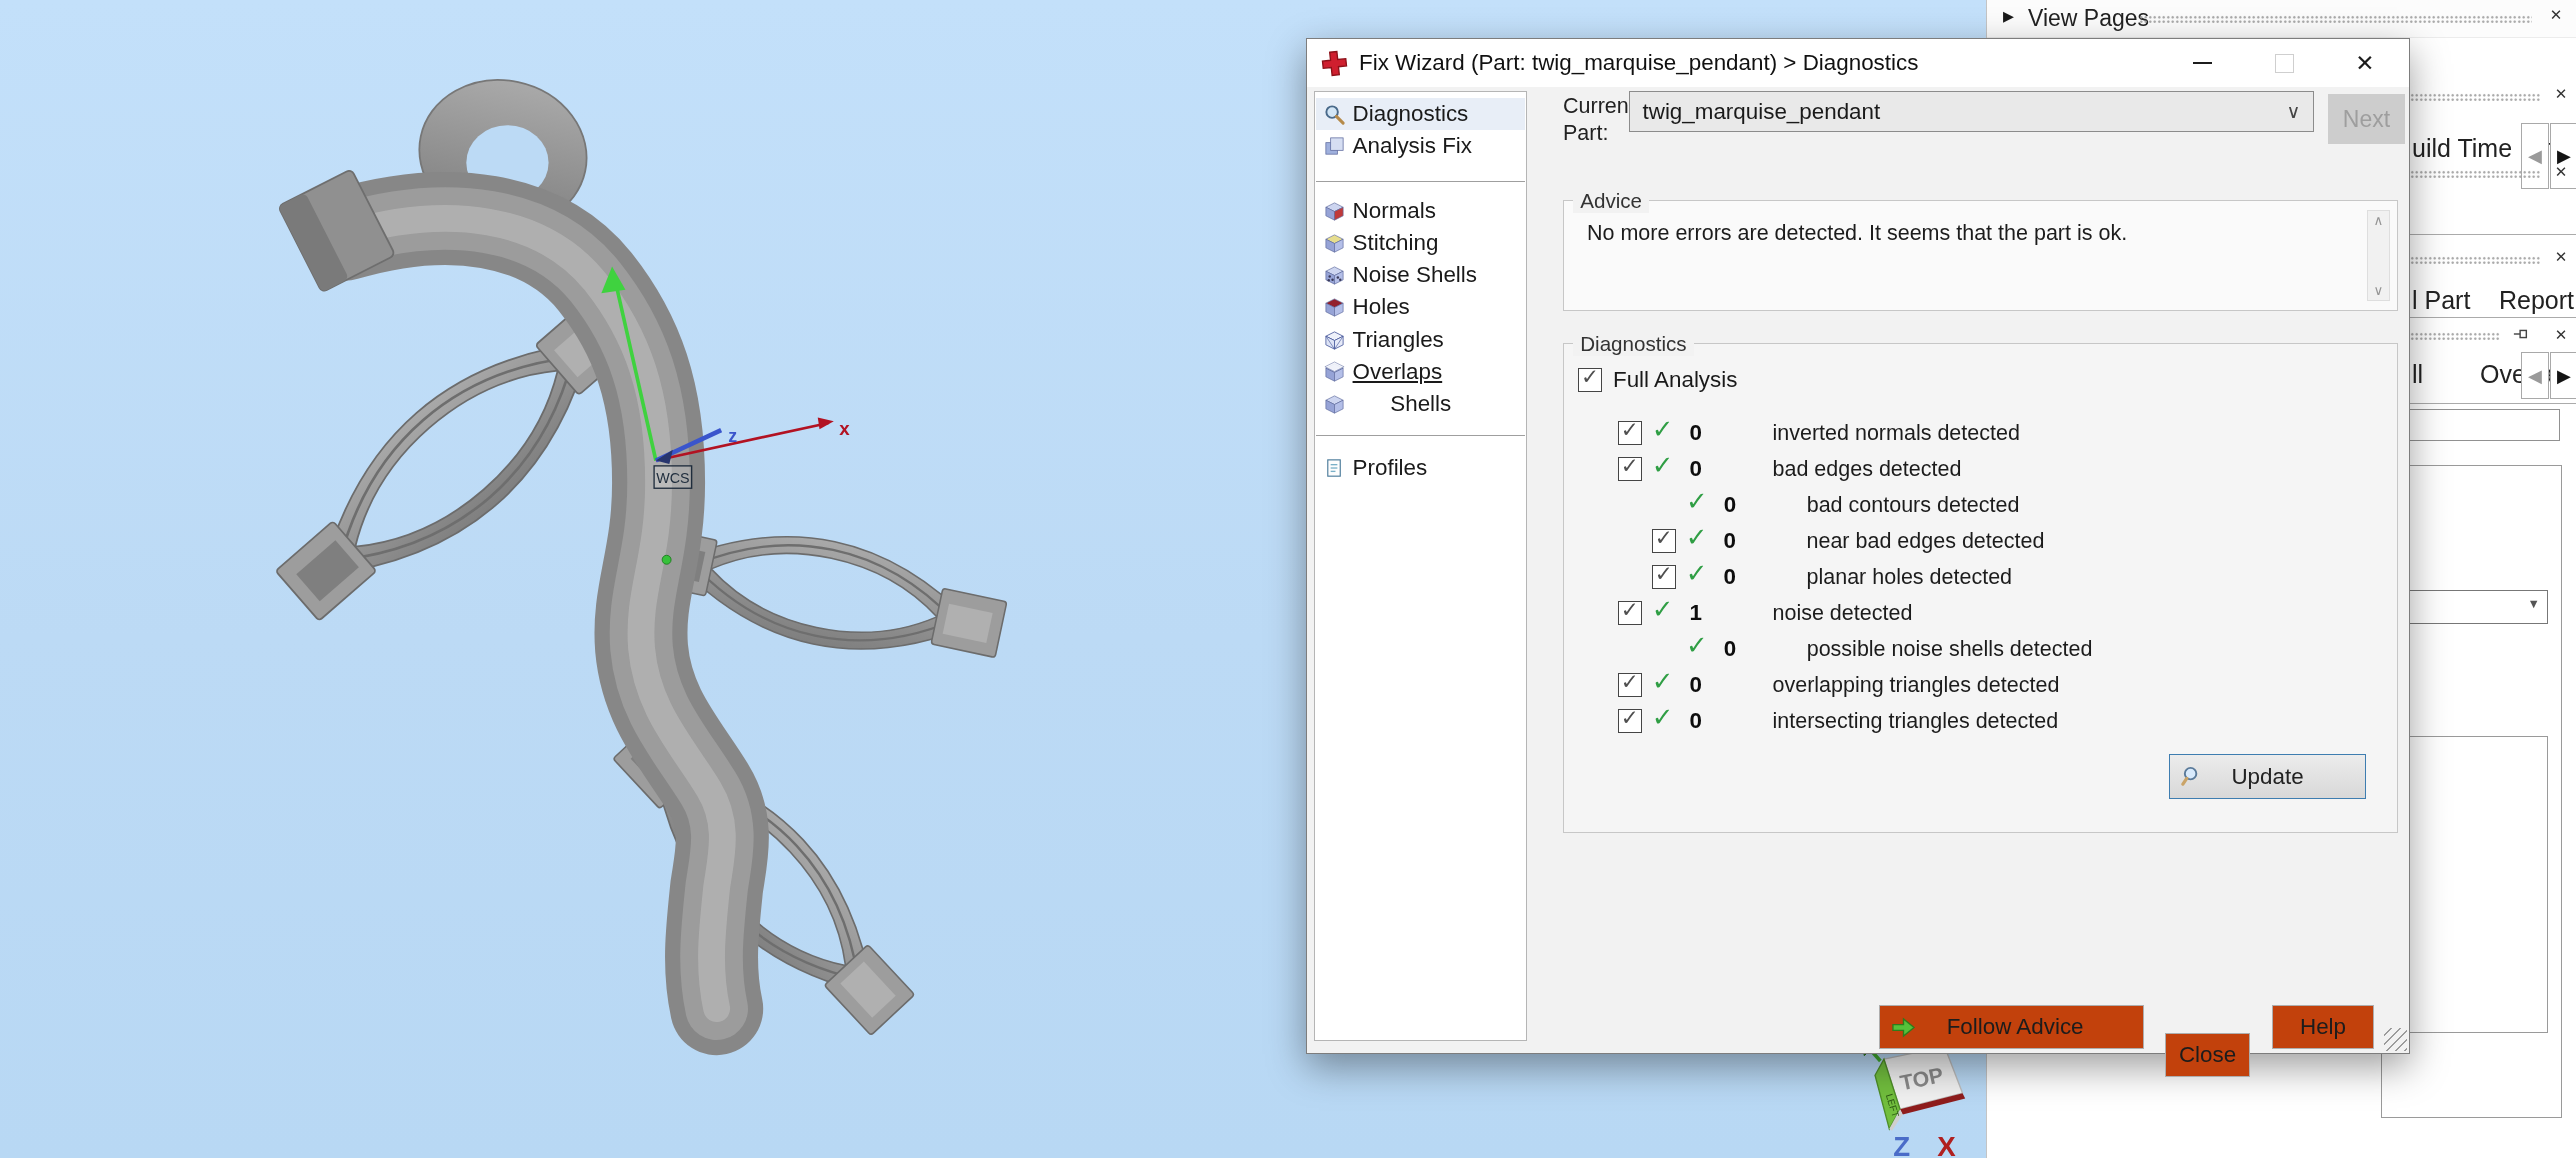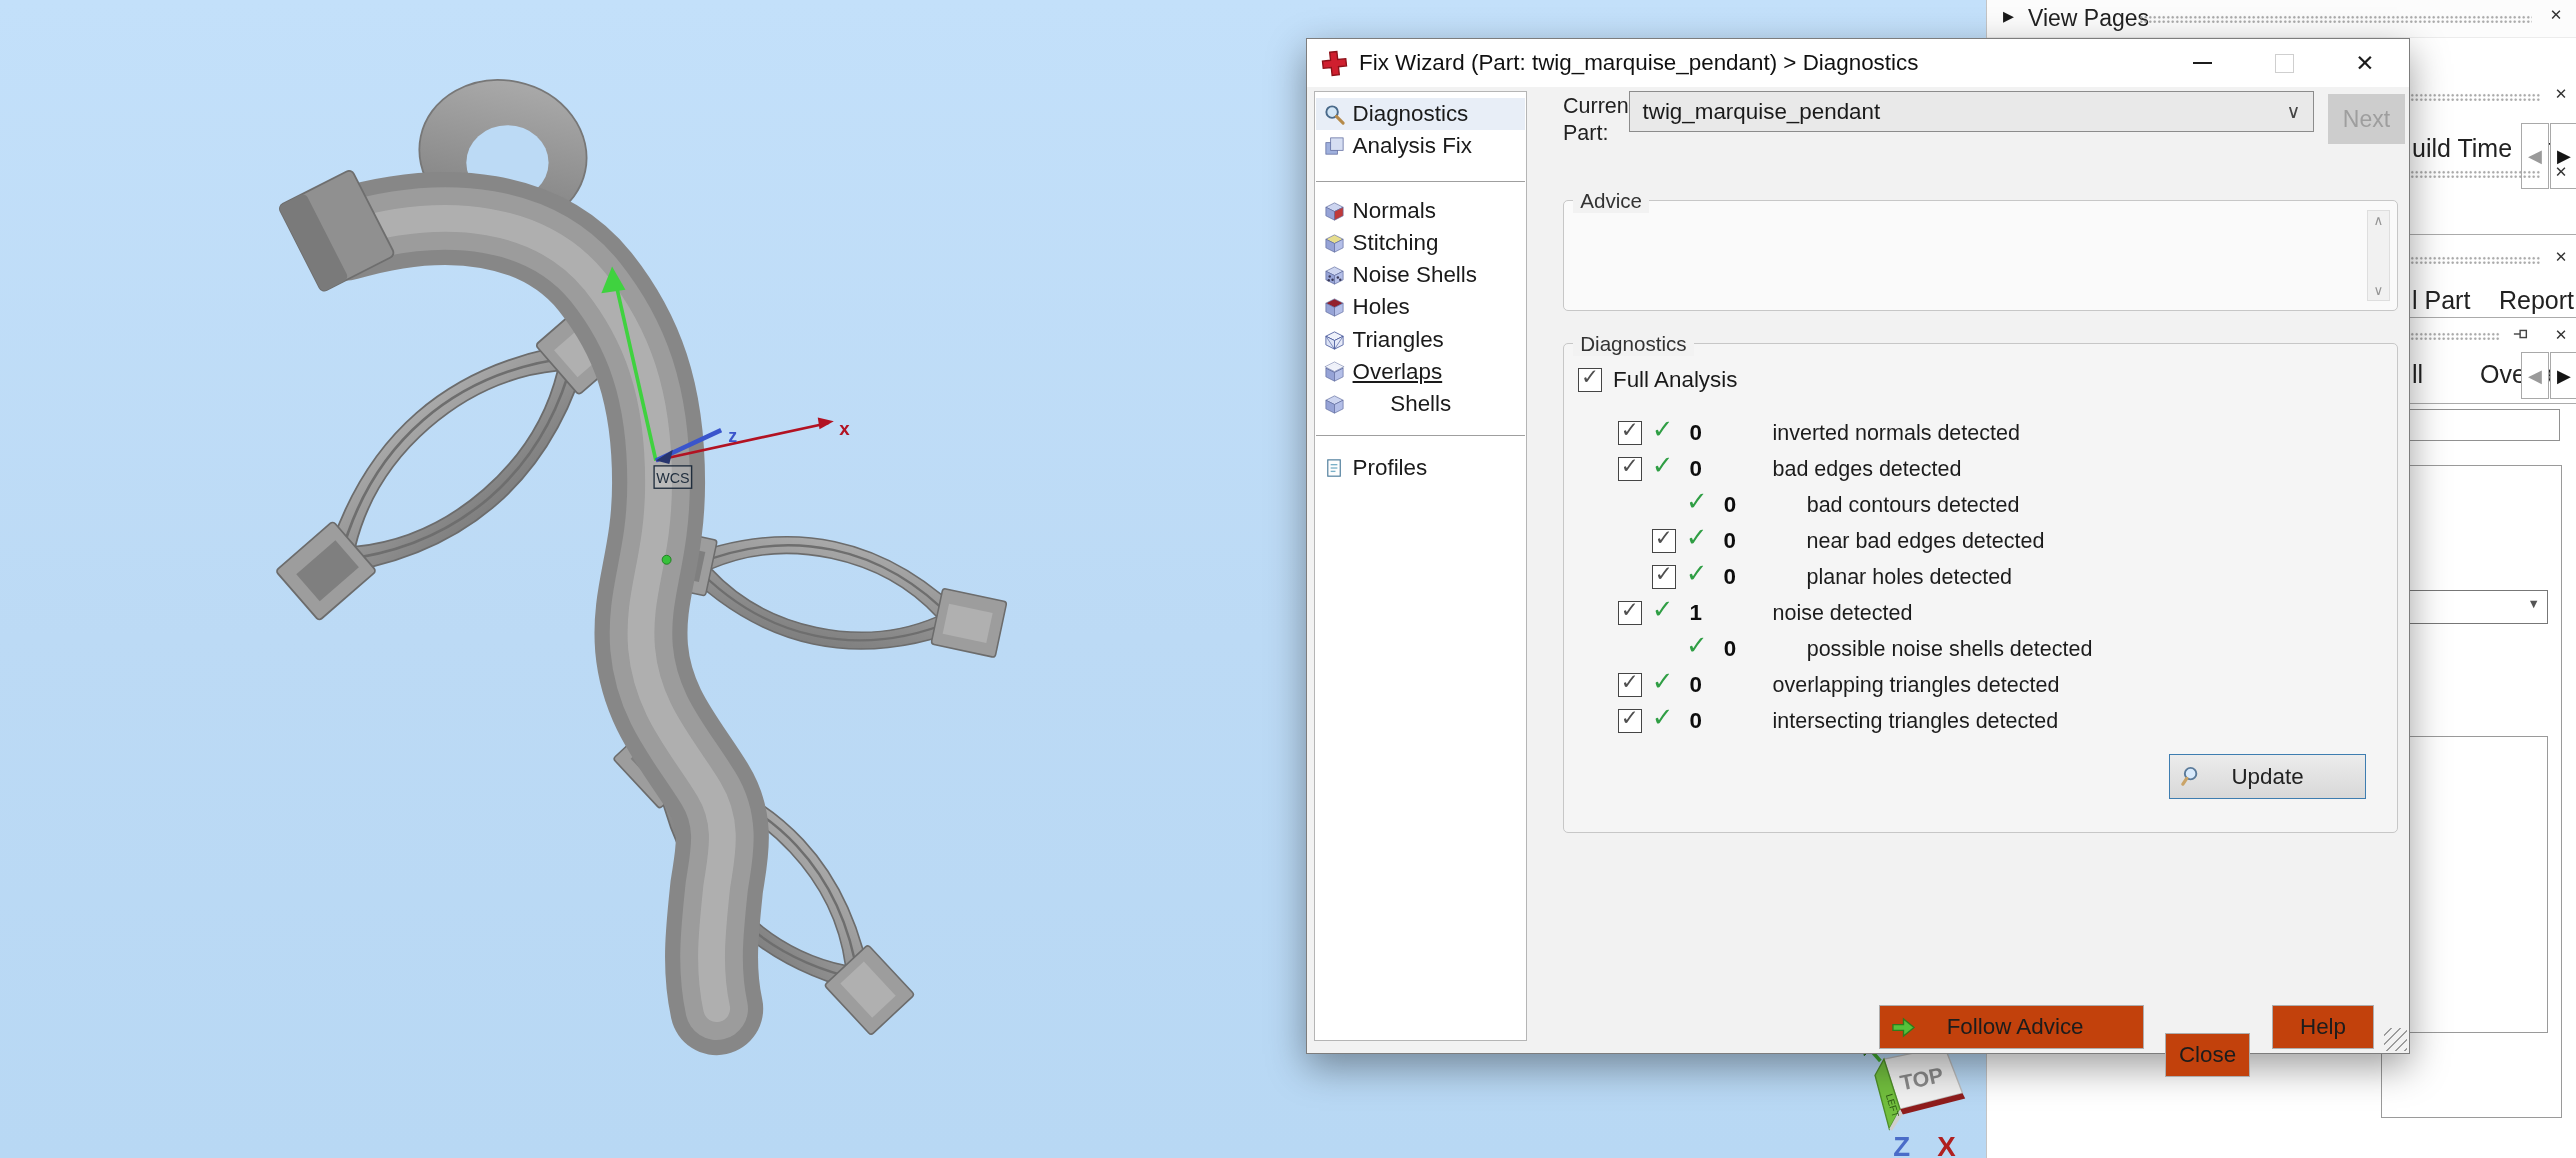--- a/index.html
+++ b/index.html
@@ -50,21 +50,21 @@
 
   
   #cp-label { position:absolute; left:256px; top:54px; width:89px; font-size:21.5px; color:#222; line-height:27px; }
   #cp-select { position:absolute; left:322px; top:52px; width:685px; height:41px; background:#e9e9e9;
     border:0.9px solid #8c8c8c; font-size:22.4px; color:#1a1a1a; line-height:39px; padding-left:12.5px; }
   #cp-select .chev { position:absolute; right:12.5px; top:0; font-size:19px; color:#444; line-height:39px; }
   #next-btn { position:absolute; left:1021px; top:55px; width:77px; height:50px; background:#cdcdcd;
     color:#9e9e9e; font-size:23px; display:flex; align-items:center; justify-content:center; }
 
   
-  .group { position:absolute; border:0.9px solid #c7c7c7; border-radius:5px; }
+  .group { position:absolute; border:0.9px solid #c7c7c7; border-radius:0; }
   .legend { position:absolute; top:-12.5px; left:9px; background:#f2f2f2; padding:0 7.2px; font-size:20.6px; color:#333; }
   #advice-group { left:256px; top:161px; width:835px; height:111px; background:#fafafa; }
   #advice-text { position:absolute; left:23px; top:19.7px; font-size:21.5px; color:#1c1c1c; }
   #advice-scroll { position:absolute; right:7.2px; top:9px; bottom:9px; width:23px; background:#f1f1f1;
     border:0.9px solid #dedede; font-size:13.4px; color:#949494; text-align:center; }
   #advice-scroll .up { position:absolute; top:1.8px; left:0; right:0; }
   #advice-scroll .dn { position:absolute; bottom:1.8px; left:0; right:0; }
 
   #diag-group { left:256px; top:304px; width:835px; height:490px; background:#f5f5f5; }
   .cbx { width:24px; height:24px; background:#fff; border:1.8px solid #454545; position:relative; flex:none; }
@@ -361,20 +361,21 @@
 
     <div id="cp-label">Current Part:</div>
     <div id="cp-select">
       <span>twig_marquise_pendant</span>
       <span class="chev">∨</span>
     </div>
     <div id="next-btn">Next</div>
 
     <div class="group" id="advice-group">
       <span class="legend">Advice</span>
+      <div id="advice-text">No more errors are detected. It seems that the part is ok.</div>
       <div id="advice-scroll">
         <div class="up">∧</div>
         <div class="dn">∨</div>
       </div>
     </div>
 
     <div class="group" id="diag-group">
       <span class="legend">Diagnostics</span>
 
       <div id="full-analysis">

